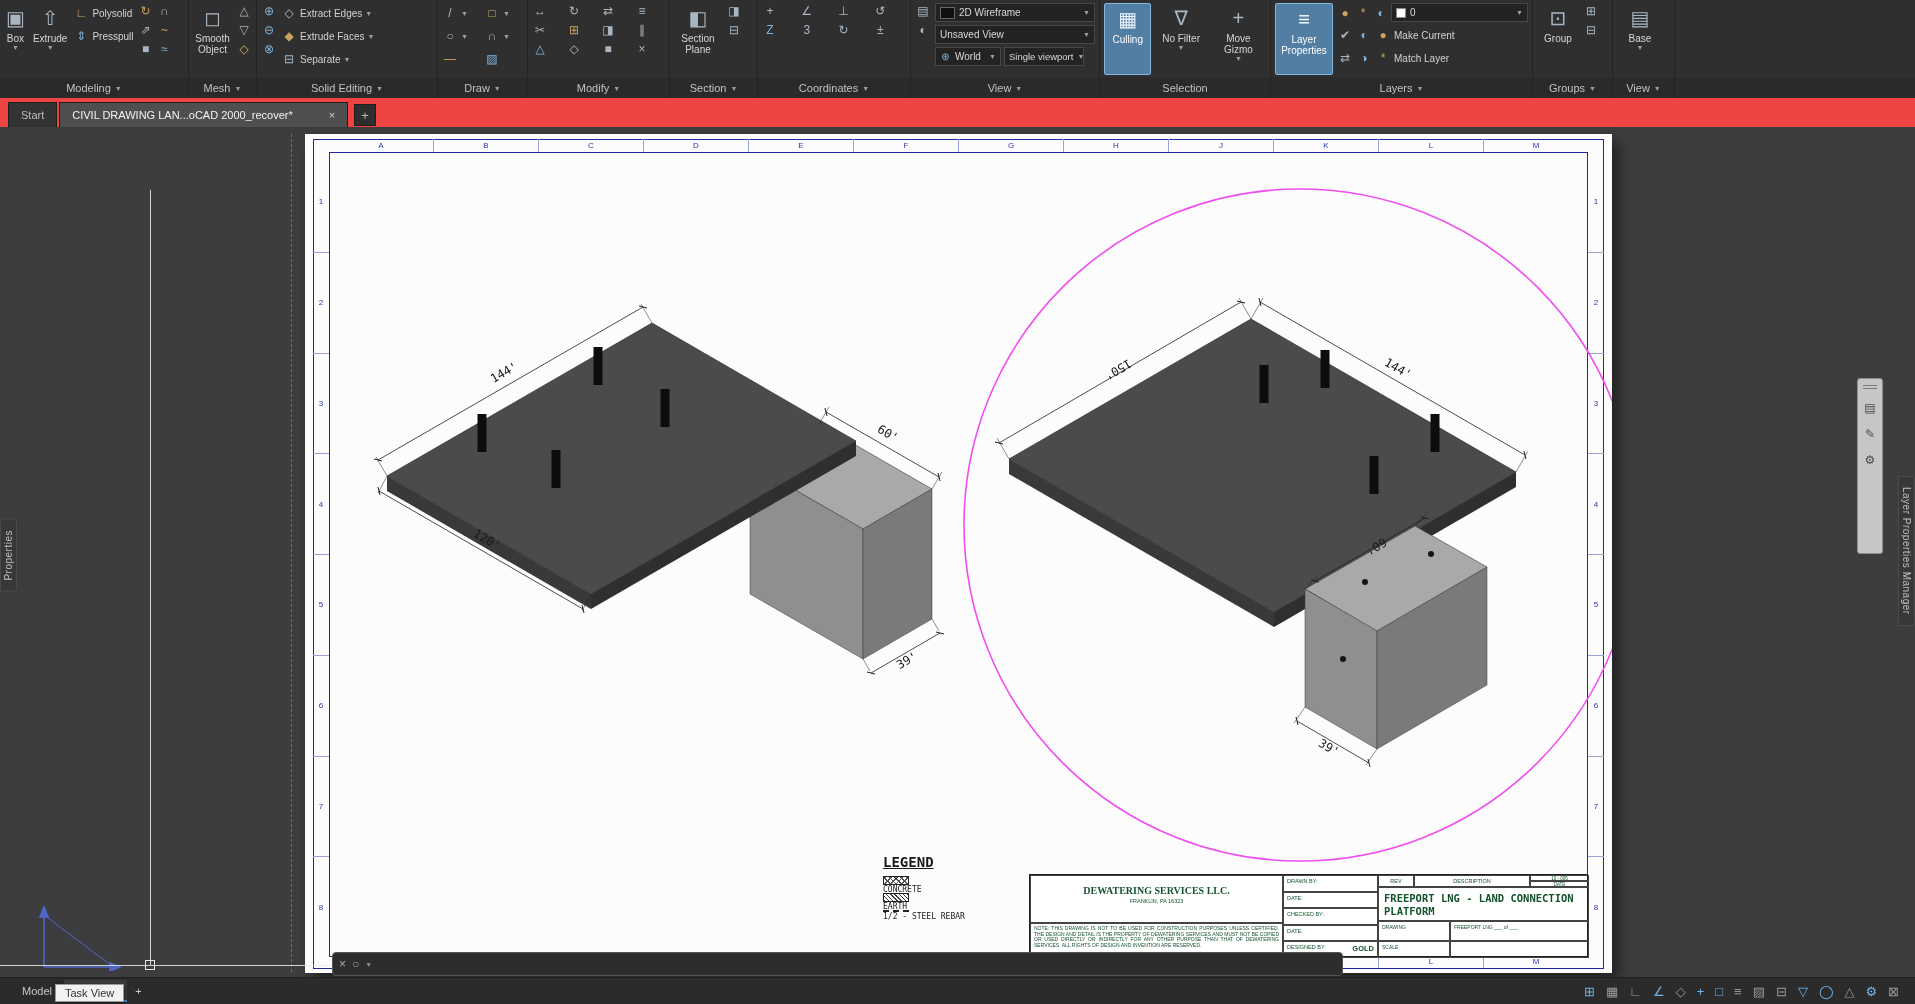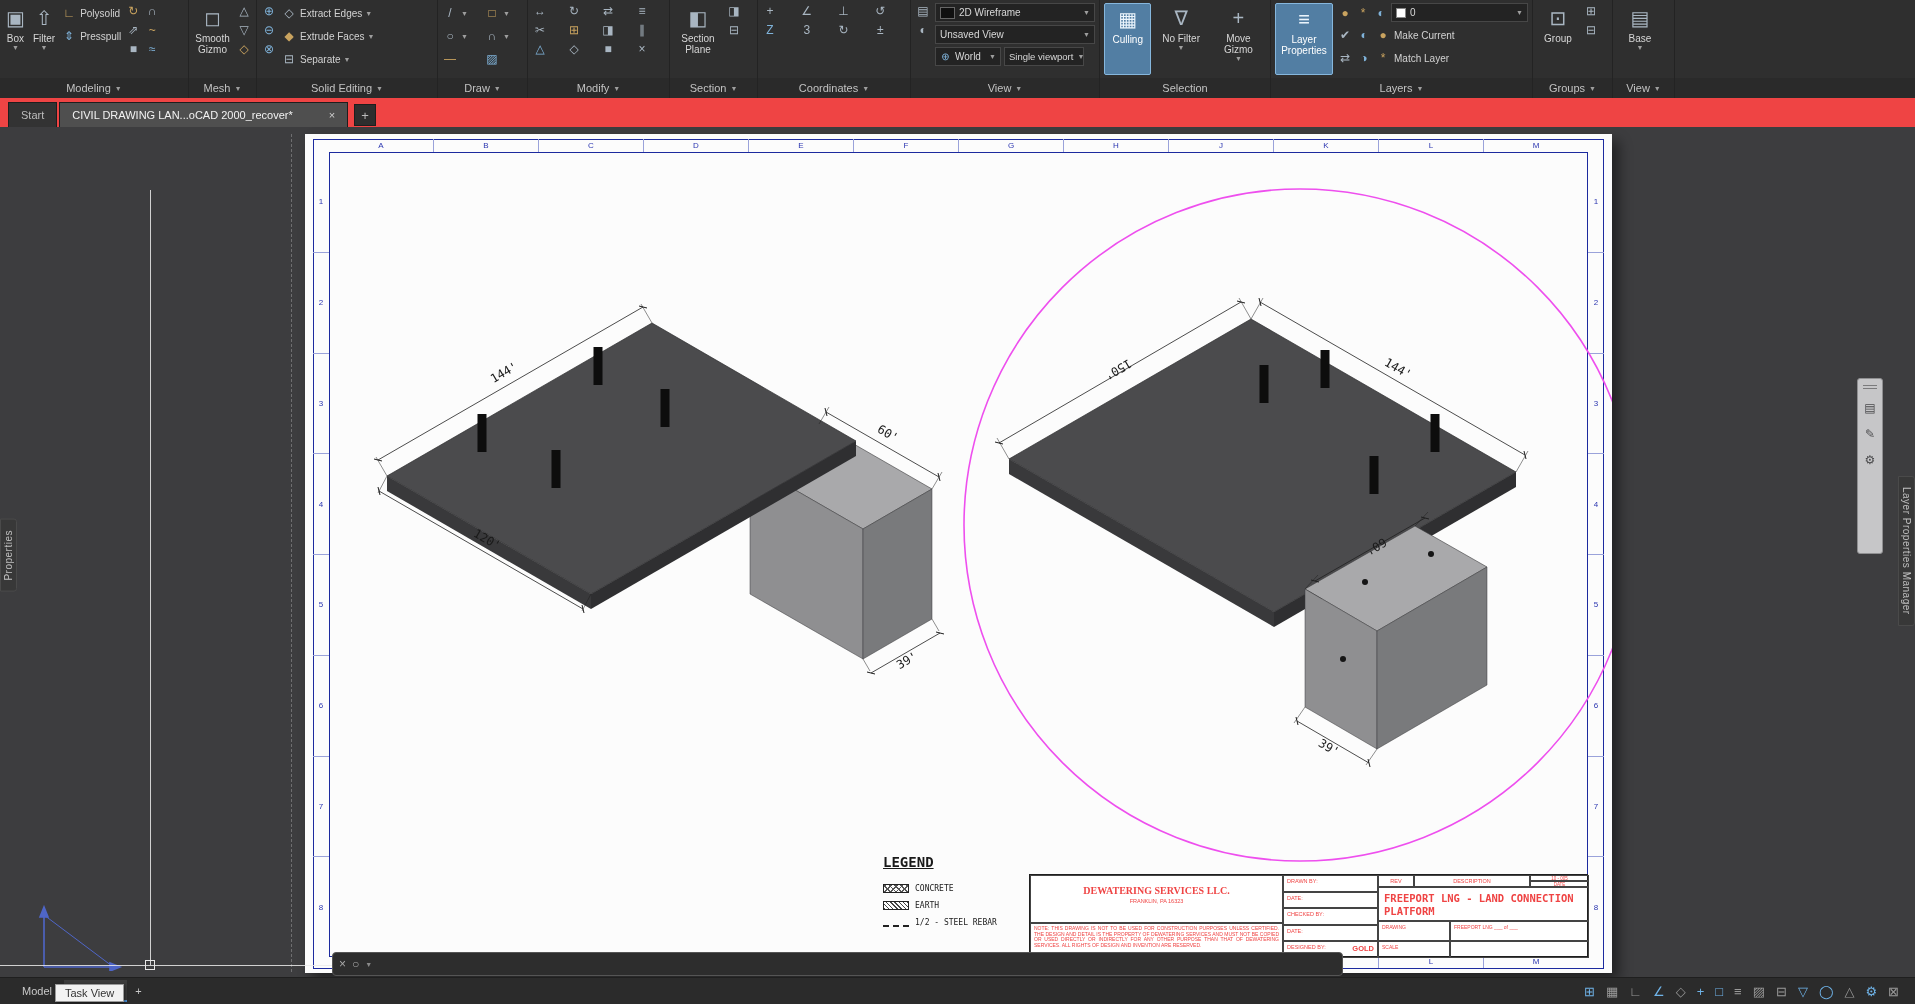--- a/index.html
+++ b/index.html
@@ -42,27 +42,27 @@
 .rstrip.h{left:24px;width:1259px;height:13px;}
 .rstrip.v{top:18px;width:16px;height:805px;flex-direction:column;}
 .rcell{flex:1;display:flex;align-items:center;justify-content:center;font-size:8px;color:#2a35b0;}
 .rstrip.h .rcell{border-right:1px solid #9aa2da;} .rstrip.h .rcell:last-child{border-right:none;}
 .rstrip.v .rcell{border-bottom:1px solid #9aa2da;} .rstrip.v .rcell:last-child{border-bottom:none;}
 .sheet svg.draw{position:absolute;left:0;top:0;pointer-events:none;}
 .dim{font-family:"DejaVu Sans Mono",monospace;font-size:12px;fill:#1a1a1a;}
 
 .legend{position:absolute;left:578px;top:720px;color:#1a1a1a;}
 .legend-title{font-size:14px;font-weight:bold;text-decoration:underline;font-family:"DejaVu Sans Mono",monospace;margin-bottom:6px;}
-.legend-item{display:flex;align-items:flex-end;height:17px;font-size:8px;font-family:"DejaVu Sans Mono",monospace;}
+.legend-item{display:flex;align-items:flex-start;height:17px;font-size:8px;font-family:"DejaVu Sans Mono",monospace;flex-direction:column;}
 .swatch{width:26px;height:9px;border:1px solid #222;margin-right:6px;flex:0 0 auto;}
 .swatch.concrete{background:repeating-linear-gradient(45deg,#555 0 1px,transparent 1px 4px),repeating-linear-gradient(-45deg,#555 0 1px,transparent 1px 4px);}
 .swatch.earth{background:repeating-linear-gradient(45deg,#444 0 1px,transparent 1px 3px);}
 .swatch.rebar{height:0;border:none;border-top:2px dashed #222;}
 
-.tblock{position:absolute;left:724px;top:740px;width:559px;height:83px;border:1.5px solid #1f1f1f;background:#fff;color:#ef4444;}
+.tblock{position:absolute;left:724px;top:740px;width:559px;height:83px;border:1.5px solid #1f1f1f;background:#fff;color:#14532d;}
 .tcell{position:absolute;border:0.5px solid #444;overflow:hidden;}
 .company{font-family:"Liberation Serif",serif;font-weight:bold;font-size:10px;text-align:center;padding-top:9px;}
 .address{font-size:5.5px;text-align:center;padding-top:2px;}
 .note{font-size:5px;line-height:5.6px;padding:2px 3px;text-align:justify;}
 .fld{font-size:5.5px;padding:2px 12px 0 3px;display:flex;justify-content:space-between;padding-right:3px;}
 .fld b{font-size:7.5px;}
 .hcell{font-size:5.5px;text-align:center;padding-top:2px;}
 .ttitle{font-family:"DejaVu Sans Mono",monospace;font-weight:bold;font-size:10.5px;line-height:13px;padding:4px 0 0 5px;}
 .scell{font-size:5px;padding:2px 0 0 3px;}
 
@@ -103,21 +103,21 @@
 
   <div class="panel" style="width:189px">
     <div class="pc">
       <div class="bigbtn">
         <span class="glyph">▣</span>
         <span>Box</span>
         <span class="caret">▼</span>
       </div>
       <div class="bigbtn">
         <span class="glyph">⇧</span>
-        <span>Filter</span>
+        <span>Extrude</span>
         <span class="caret">▼</span>
       </div>
       <div class="col">
         <div class="srow">
           <span class="ticon gold">∟</span>
           <span>Polysolid</span>
         </div>
         <div class="srow">
           <span class="ticon blue">⇕</span>
           <span>Presspull</span>
@@ -135,21 +135,21 @@
     <div class="plabel">
         <span>Modeling</span>
         <span class="caret">▼</span>
       </div>
   </div>
 
   <div class="panel" style="width:68px">
     <div class="pc">
       <div class="bigbtn" style="width:46px">
         <span class="glyph">◻</span>
-        <span>Smooth Gizmo</span>
+        <span>Smooth Object</span>
       </div>
       <div class="col">
         <span class="ticon">△</span>
         <span class="ticon">▽</span>
         <span class="ticon gold">◇</span>
       </div>
     </div>
     <div class="plabel">
         <span>Mesh</span>
         <span class="caret">▼</span>

